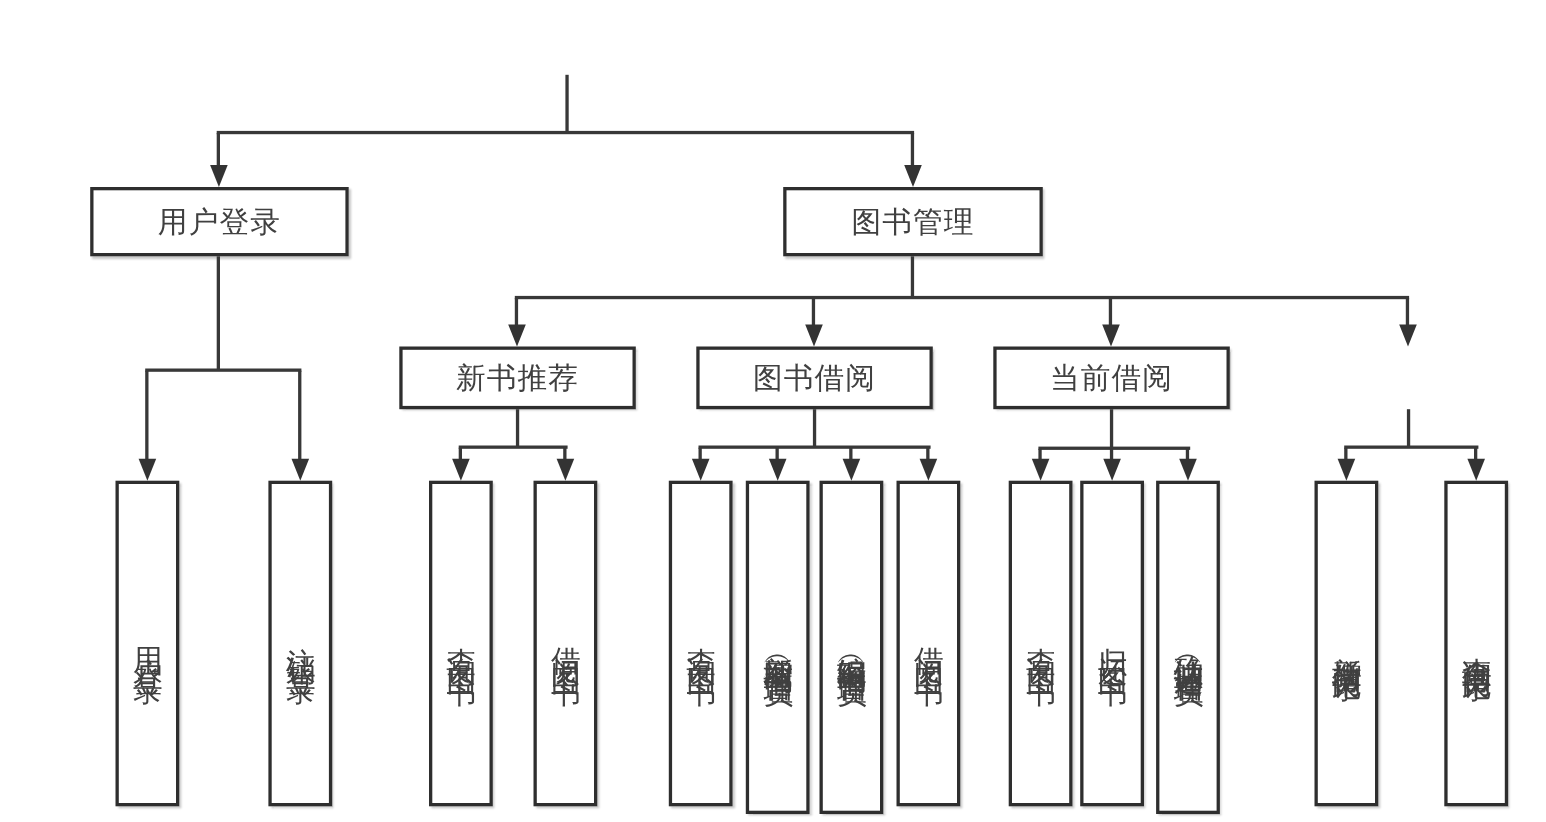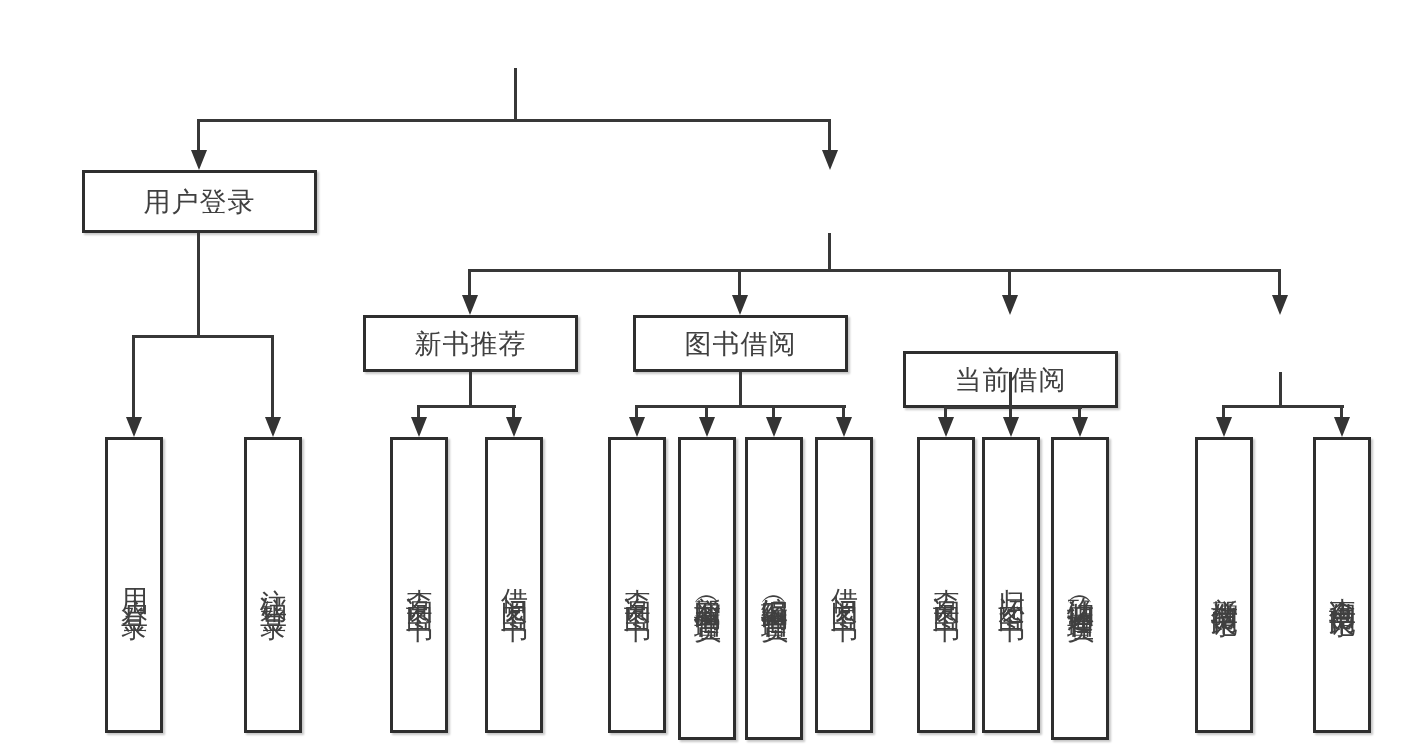--- a/index.html
+++ b/index.html
@@ -31,24 +31,25 @@
     color:rgba(154,160,166,0.95);white-space:nowrap;letter-spacing:0.5px;
   }
 </style>
 </head>
 <body>
 
 <div class="canvas">
 
 
   <div class="node h-node" style="left:82px;top:170px;width:235px;height:63px;">用户登录</div>
+  <div class="node h-node" style="left:712px;top:170px;width:236px;height:63px;">图书管理</div>
 
   <div class="node h-node" style="left:633px;top:315px;width:215px;height:57px;">图书借阅</div>
   <div class="node h-node" style="left:363px;top:315px;width:215px;height:57px;">新书推荐</div>
-  <div class="node h-node" style="left:903px;top:315px;width:215px;height:57px;margin-top:36px;">当前借阅</div>
+  <div class="node h-node" style="left:903px;top:315px;width:215px;height:57px;">当前借阅</div>
 
   <div class="node v-node sp-wide" style="left:105px;top:437px;width:58px;height:296px;">用户登录</div>
   <div class="node v-node sp-wide" style="left:244px;top:437px;width:58px;height:296px;">注销登录</div>
 
   <div class="node v-node sp-wide" style="left:390px;top:437px;width:58px;height:296px;">查询图书</div>
   <div class="node v-node sp-wide" style="left:485px;top:437px;width:58px;height:296px;">借阅图书</div>
 
   <div class="node v-node sp-wide" style="left:608px;top:437px;width:58px;height:296px;">查询图书</div>
   <div class="node v-node sp-tight" style="left:678px;top:437px;width:58px;height:303px;">新增图书（管理员）</div>
   <div class="node v-node sp-tight" style="left:745px;top:437px;width:58px;height:303px;">编辑图书（管理员）</div>

